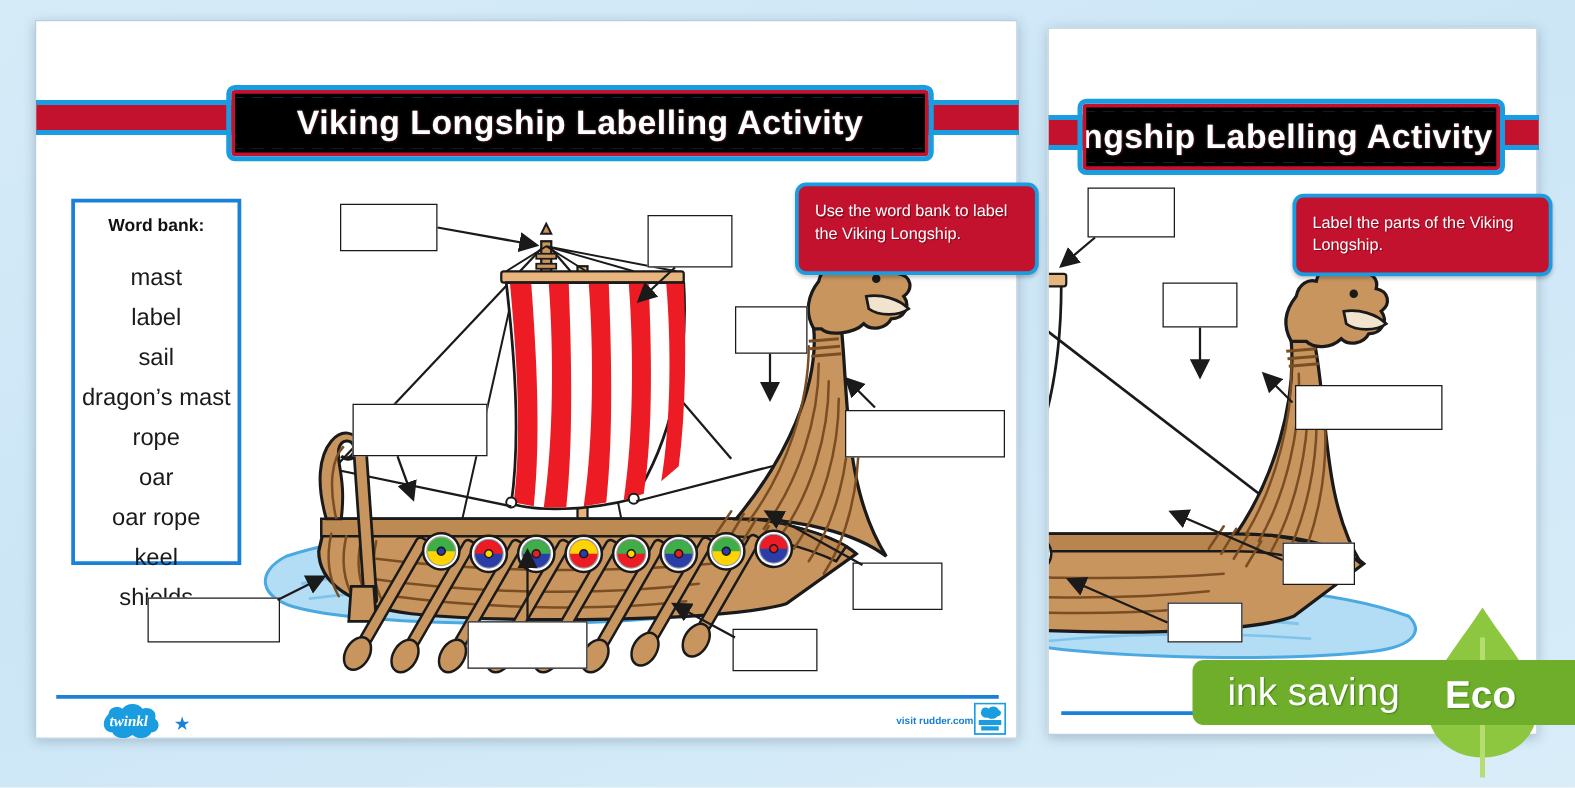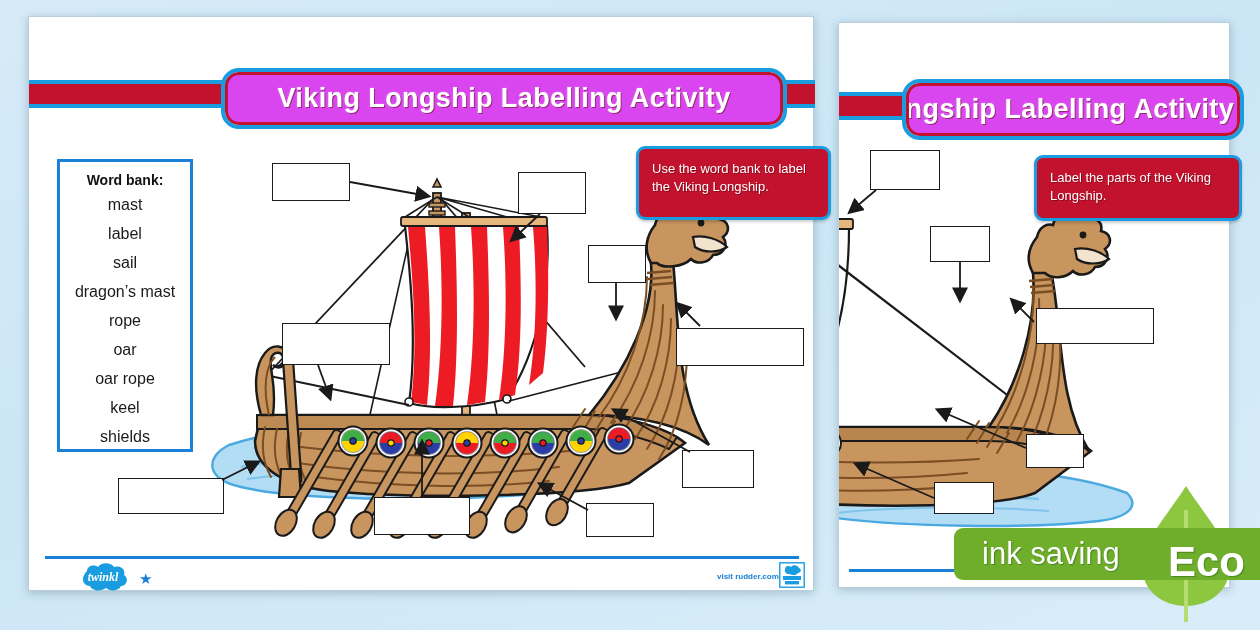--- a/index.html
+++ b/index.html
@@ -30,32 +30,31 @@
     background: #c2122e;
     border-top: 4px solid #1a9de0;
     border-bottom: 4px solid #1a9de0;
   }
   #band-front { left: 0px;  top: 63px;  width: 786px; }
   #band-back  { left: 0px;  top: 69px;  width: 392px; }
 
   
   .title-plaque {
     position: absolute;
-    background: #d946ef;
+    background: #000000;
     color: #ffffff;
     display: flex; align-items: center; justify-content: center;
     font-weight: bold;
     letter-spacing: .4px;
     text-shadow: 1px 1px 0 rgba(90,0,12,.55), 0 0 2px rgba(255,255,255,.35);
     border: 3px solid #c2122e;
     outline: 4px solid #1a9de0;
-    border-radius: 14px;
+    border-radius: 3px;
     overflow: hidden;
     white-space: nowrap;
-    margin-left: 40px;
   }
   #title-front {
     left: 156px; top: 55px; width: 558px; height: 53px;
     font-size: 27px;
   }
   #title-back {
     left: 27px; top: 60px; width: 334px; height: 53px;
     font-size: 27px;
     justify-content: flex-start; padding-left: 8px;
   }
@@ -77,24 +76,24 @@
   #word-bank {
     position: absolute;
     left: 28px; top: 142px; width: 136px; height: 293px;
     border: 3px solid #1a80d8;
     background: #fff;
     padding-top: 10px;
     text-align: center;
   }
   #word-bank .wb-title {
     font-weight: bold; font-size: 14px; color: #111;
-    margin-bottom: 9px;
+    margin-bottom: 25px;
   }
   #word-bank .wb-word {
-    font-size: 16px; color: #1a1a1a; line-height: 1;
+    font-size: 19px; color: #1a1a1a; line-height: 1;
     margin-bottom: 13px;
   }
 
   
   .callout {
     position: absolute;
     background: #c2122e;
     border: 3px solid #1a9de0;
     border-radius: 9px;
     color: #fff;
@@ -150,24 +149,23 @@
   #eco-badge .eco-text {
     color: #ffffff; font-size: 31px; font-weight: normal;
     text-shadow: 1px 1px 1px rgba(0,60,0,.35);
   }
   #eco-leaf {
     position: absolute; left: 1138px; top: 484px;
     width: 96px; height: 140px; pointer-events: none;
   }
   #eco-word {
     position: absolute; left: 1156px; top: 538px;
-    color: #ffffff; font-size: 42px; font-weight: bold;
+    color: #ffffff; font-size: 31px; font-weight: bold;
     text-shadow: 1px 1px 1px rgba(0,60,0,.35);
     z-index: 4;
-    margin-left: 12px;
   }
 </style>
 </head>
 <body>
 
 <div class="page" id="page-back">
 
   <div class="ribbon-band" id="band-back"></div>
 
   <div class="title-plaque" id="title-back">

